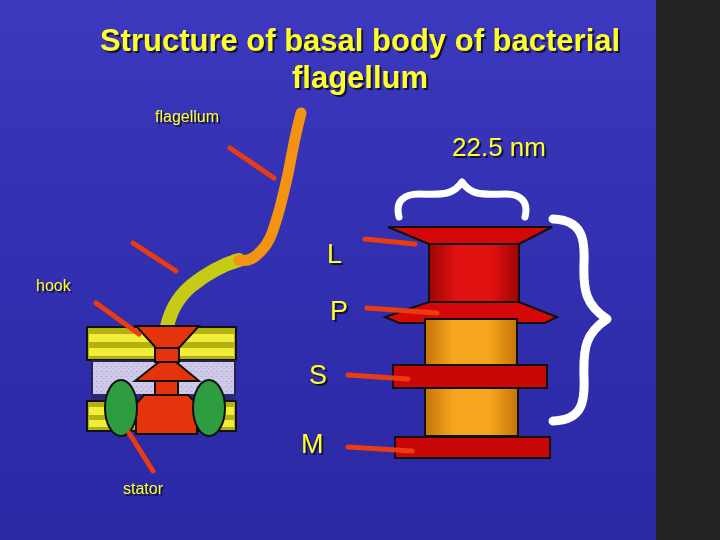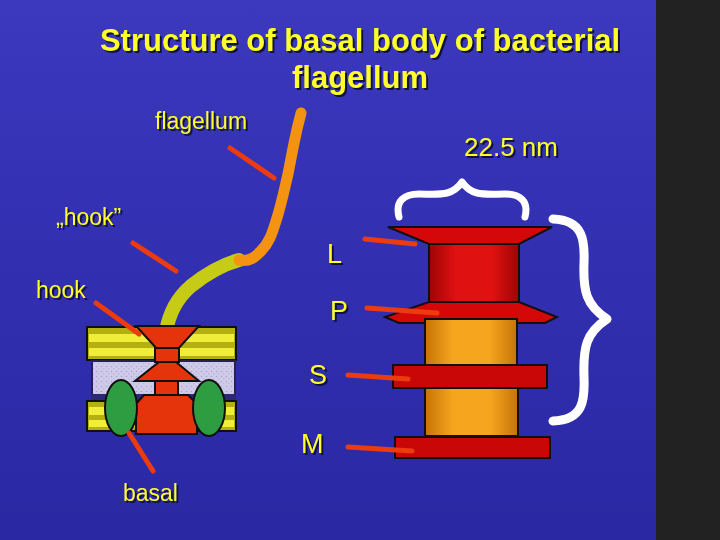--- a/index.html
+++ b/index.html
@@ -16,32 +16,32 @@
     color:#ffff29;
     text-shadow:2px 2px 0 #12123e;
     white-space:nowrap;
     line-height:1.05;
   }
   .title{
     left:60px;top:22px;width:600px;
     font-size:31px;font-weight:bold;text-align:center;
     white-space:normal;line-height:1.2;
   }
-  .lbl{font-size:23px;}
+  .lbl{font-size:16px;}
   .ring{font-size:27px;}
   .meas{font-size:26px;}
   .pos-flagellum{left:155px;top:109px;}
   .pos-hook{left:56px;top:205px;}
   .pos-rotor{left:36px;top:278px;}
   .pos-stator{left:123px;top:481px;}
   .pos-l{left:327px;top:240px;}
   .pos-p{left:330px;top:297px;}
   .pos-s{left:309px;top:361px;}
   .pos-m{left:301px;top:430px;}
-  .pos-topnm{left:452px;top:134px;margin-left:12px;}
+  .pos-topnm{left:452px;top:134px;}
   .pos-sidenm{left:616px;top:321px;}
 </style>
 </head>
 <body>
 
 <div class="slide">
 
   <svg width="720" height="540" viewBox="0 0 720 540">
     <defs>
       <pattern id="speckle" width="5" height="5" patternUnits="userSpaceOnUse">
@@ -113,23 +113,22 @@
       <line x1="365" y1="239" x2="415" y2="244"></line>
       <line x1="367" y1="308" x2="437" y2="313"></line>
       <line x1="348" y1="375" x2="408" y2="379"></line>
       <line x1="348" y1="447" x2="412" y2="451"></line>
     </g>
   </svg>
 
   <div class="txt title">Structure of basal body of bacterial flagellum</div>
 
   <div class="txt lbl pos-flagellum">flagellum</div>
-  <div class="txt lbl pos-hook">„hook”</div>
   <div class="txt lbl pos-rotor">hook</div>
-  <div class="txt lbl pos-stator">basal</div>
+  <div class="txt lbl pos-stator">stator</div>
 
   <div class="txt ring pos-l">L</div>
   <div class="txt ring pos-p">P</div>
   <div class="txt ring pos-s">S</div>
   <div class="txt ring pos-m">M</div>
 
   <div class="txt meas pos-topnm">22.5 nm</div>
 </div>
 
 </body></html>

